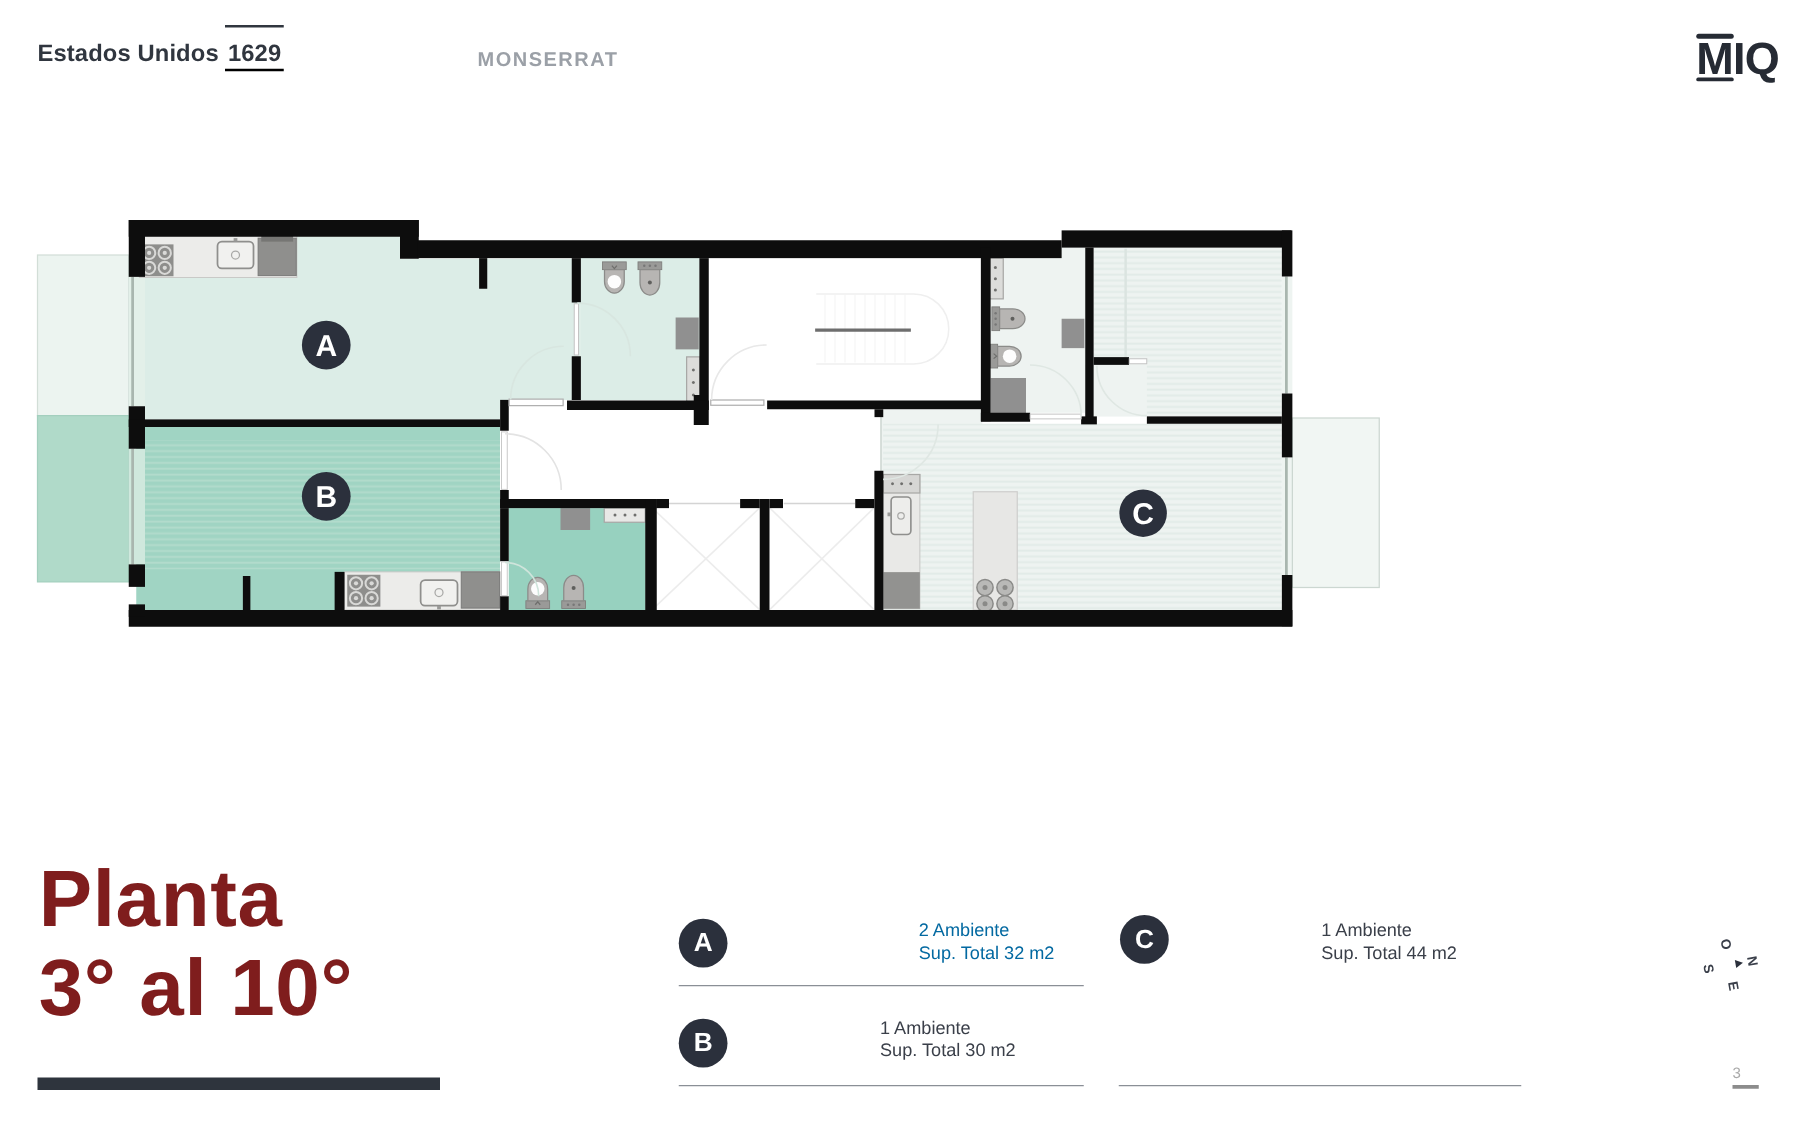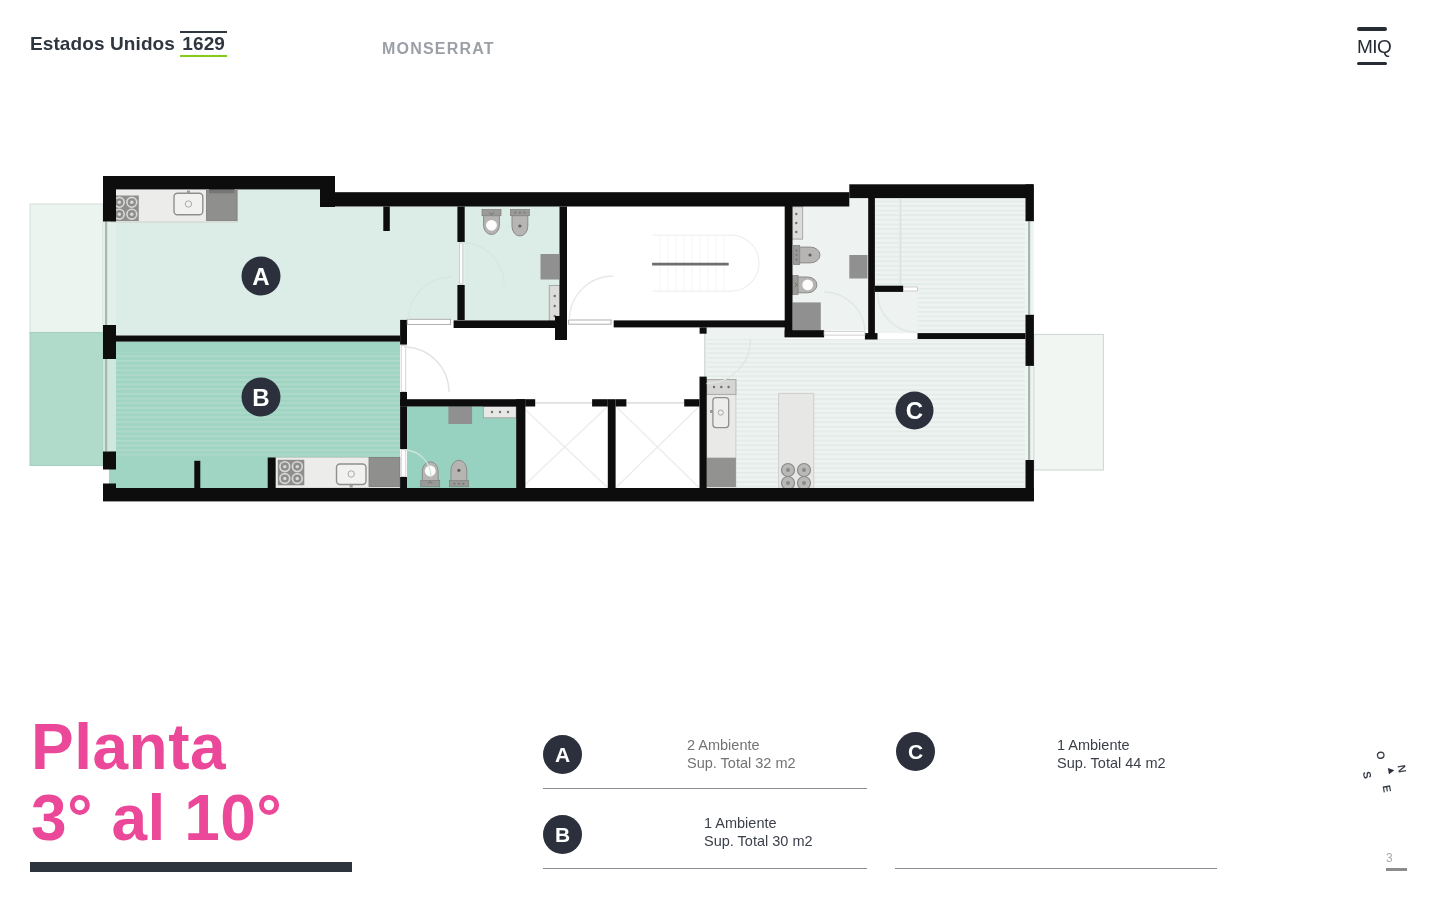--- a/index.html
+++ b/index.html
@@ -1,37 +1,37 @@
 <!DOCTYPE html>
 <html><head>
 <meta charset="utf-8">
 <style>
 html,body{margin:0;padding:0;width:1440px;height:901px;background:#fff;font-family:"Liberation Sans",sans-serif;overflow:hidden;position:relative}
 .abs{position:absolute}
 </style>
 </head>
 <body>
 
-<div class="abs" style="left:30px;top:33px;font-size:19px;font-weight:bold;color:#30363f;letter-spacing:.1px">Estados&nbsp;Unidos&nbsp;<span style="border-top:2px solid #30363f;border-bottom:2px solid #84cc16;padding:0 2px 1px 2px">1629</span></div>
+<div class="abs" style="left:30px;top:33px;font-size:19px;font-weight:bold;color:#30363f;letter-spacing:.1px">Estados&nbsp;Unidos&nbsp;<span style="border-top:2px solid #30363f;border-bottom:2px solid #000000;padding:11px 2px 1px 2px">1629</span></div>
 
 <div class="abs" style="left:382px;top:40px;font-size:16px;font-weight:bold;color:#9ba0a7;letter-spacing:1.2px">MONSERRAT</div>
 
 <div class="abs" style="left:1357px;top:27px;color:#262b34">
 <div style="width:30px;height:3.6px;background:#262b34;border-radius:2px;margin-bottom:2px"></div>
-<div style="font-size:19px;font-weight:normal;letter-spacing:-0.6px;line-height:27px">MIQ</div>
+<div style="font-size:36px;font-weight:bold;letter-spacing:-0.6px;line-height:27px">MIQ</div>
 <div style="width:30px;height:3.6px;background:#262b34;border-radius:2px;margin-top:2px"></div>
 </div>
 
-<div class="abs" style="left:31px;top:712px;font-size:64px;font-weight:bold;color:#ec4899;line-height:71px;letter-spacing:.5px">Planta<br>3° al 10°</div>
+<div class="abs" style="left:31px;top:684px;font-size:64px;font-weight:bold;color:#7f1d1d;line-height:71px;letter-spacing:.5px">Planta<br>3° al 10°</div>
 
 <div class="abs" style="left:30px;top:862px;width:322px;height:10px;background:#2e343d"></div>
 
 <div class="abs" style="left:543px;top:735px;width:39px;height:39px;border-radius:50%;background:#2b303c;color:#fff;font-size:21px;font-weight:bold;text-align:center;line-height:39px">A</div>
 
-<div class="abs" style="left:687px;top:736px;font-size:14.5px;color:#737373;line-height:18px">2 Ambiente<br>Sup. Total 32 m2</div>
+<div class="abs" style="left:735px;top:736px;font-size:14.5px;color:#0369a1;line-height:18px">2 Ambiente<br>Sup. Total 32 m2</div>
 
 <div class="abs" style="left:543px;top:788px;width:324px;height:1px;background:#8a8f96"></div>
 
 <div class="abs" style="left:543px;top:815px;width:39px;height:39px;border-radius:50%;background:#2b303c;color:#fff;font-size:21px;font-weight:bold;text-align:center;line-height:39px">B</div>
 
 <div class="abs" style="left:704px;top:814px;font-size:14.5px;color:#3a3f49;line-height:18px">1 Ambiente<br>Sup. Total 30 m2</div>
 
 <div class="abs" style="left:543px;top:868px;width:324px;height:1px;background:#8a8f96"></div>
 
 <div class="abs" style="left:896px;top:732px;width:39px;height:39px;border-radius:50%;background:#2b303c;color:#fff;font-size:21px;font-weight:bold;text-align:center;line-height:39px">C</div>

